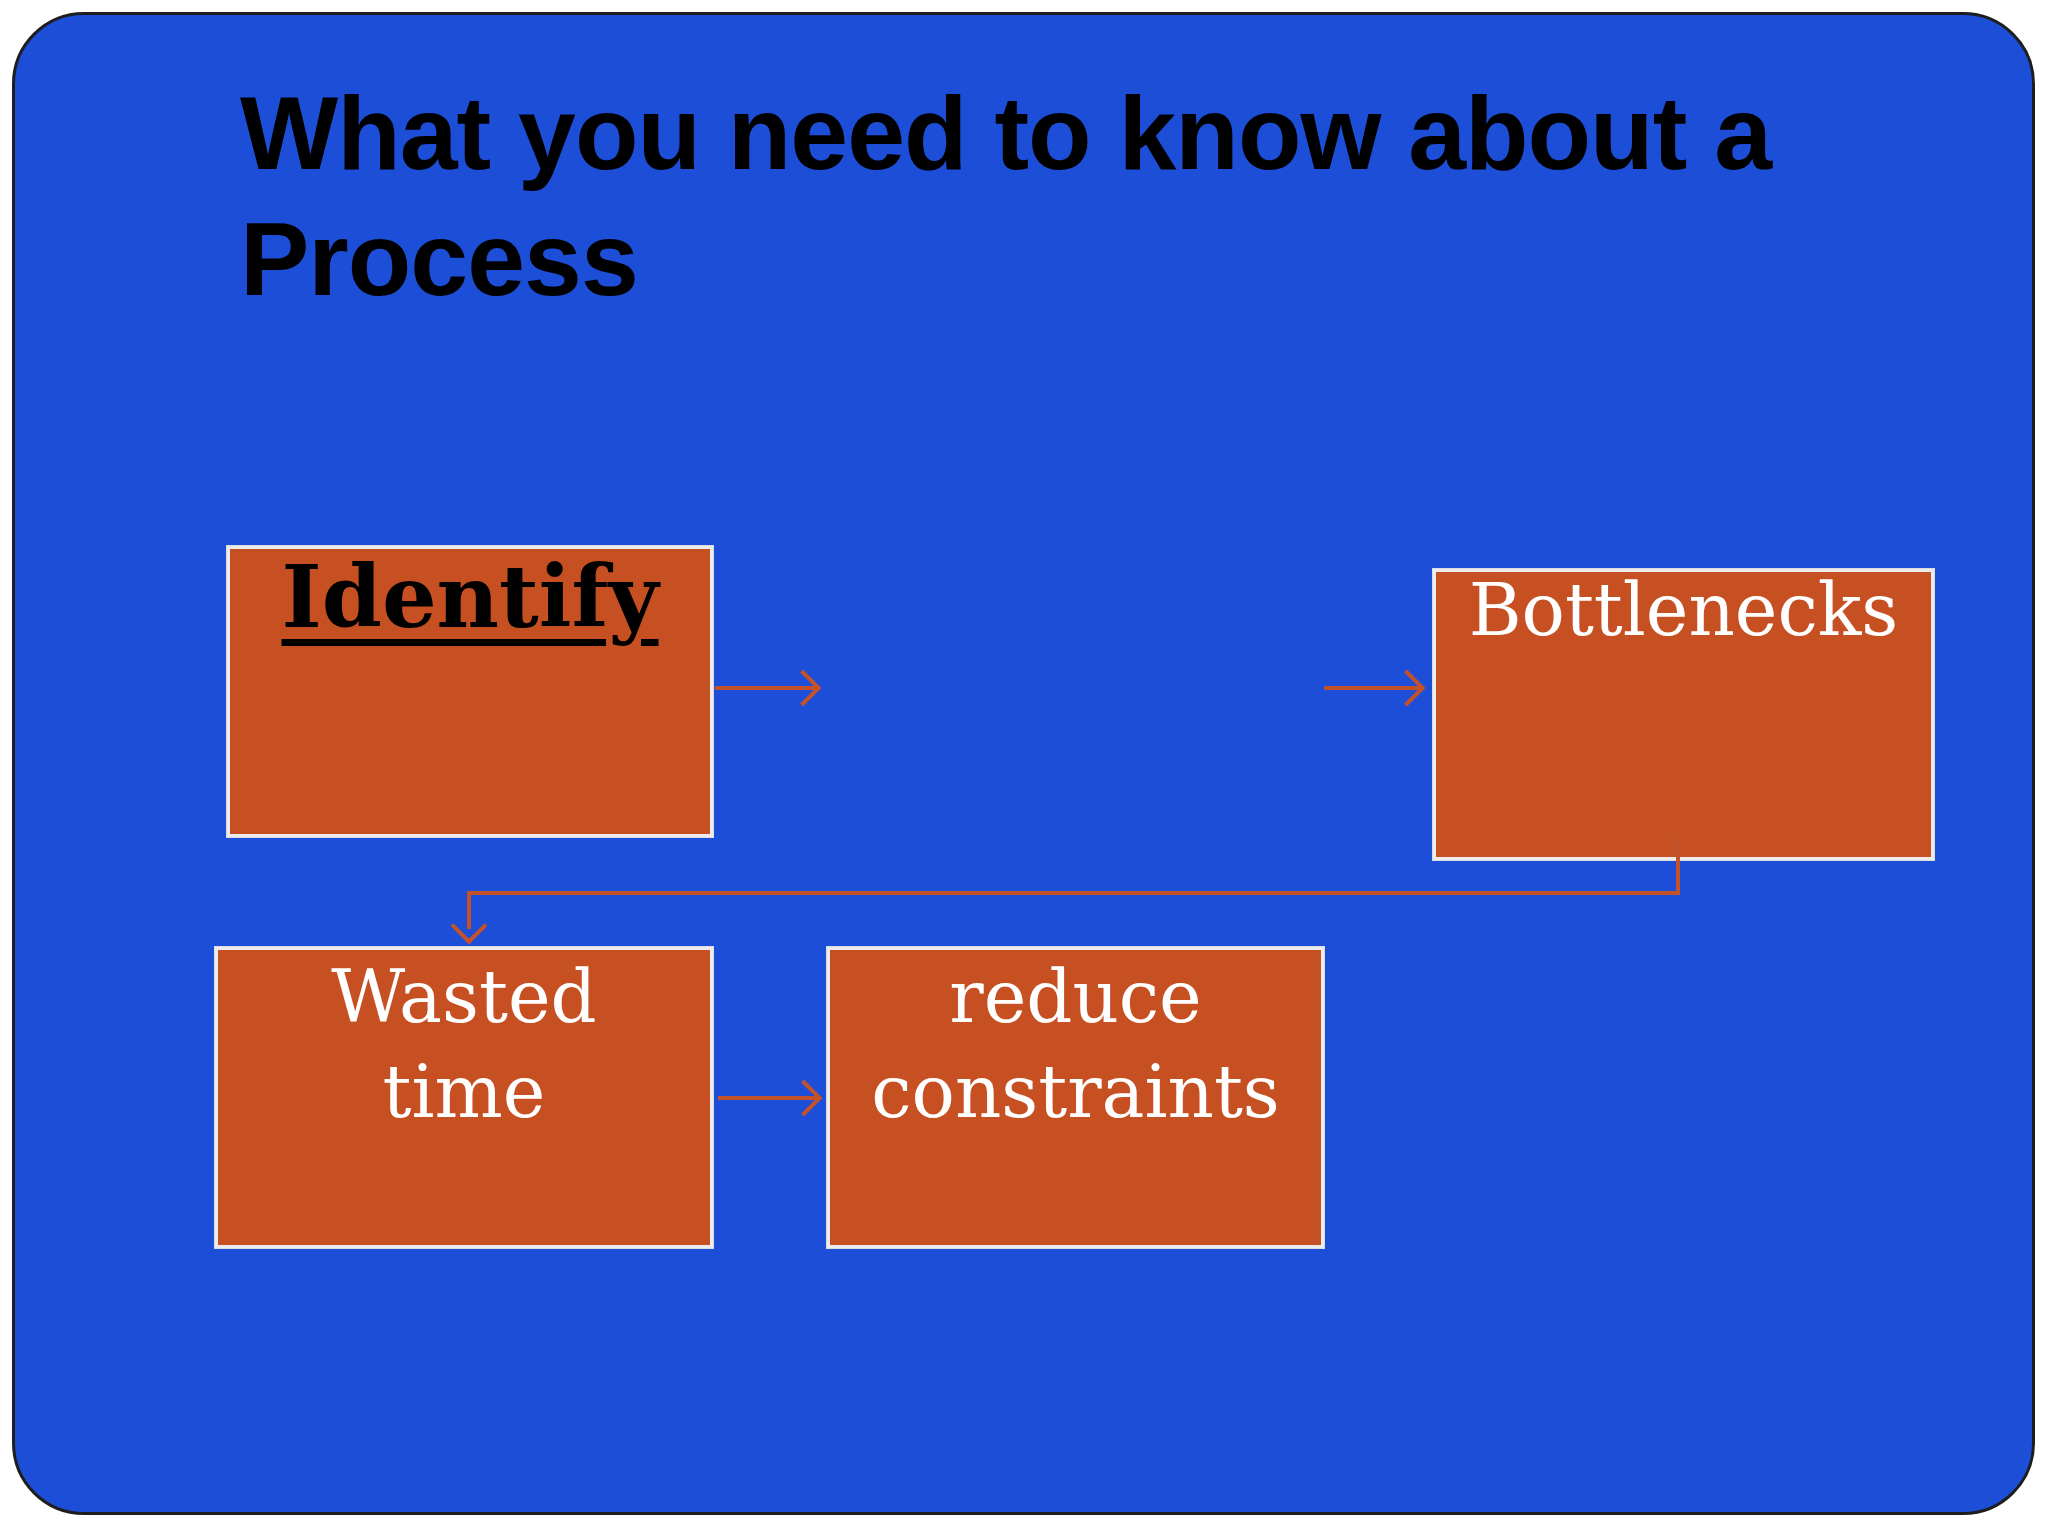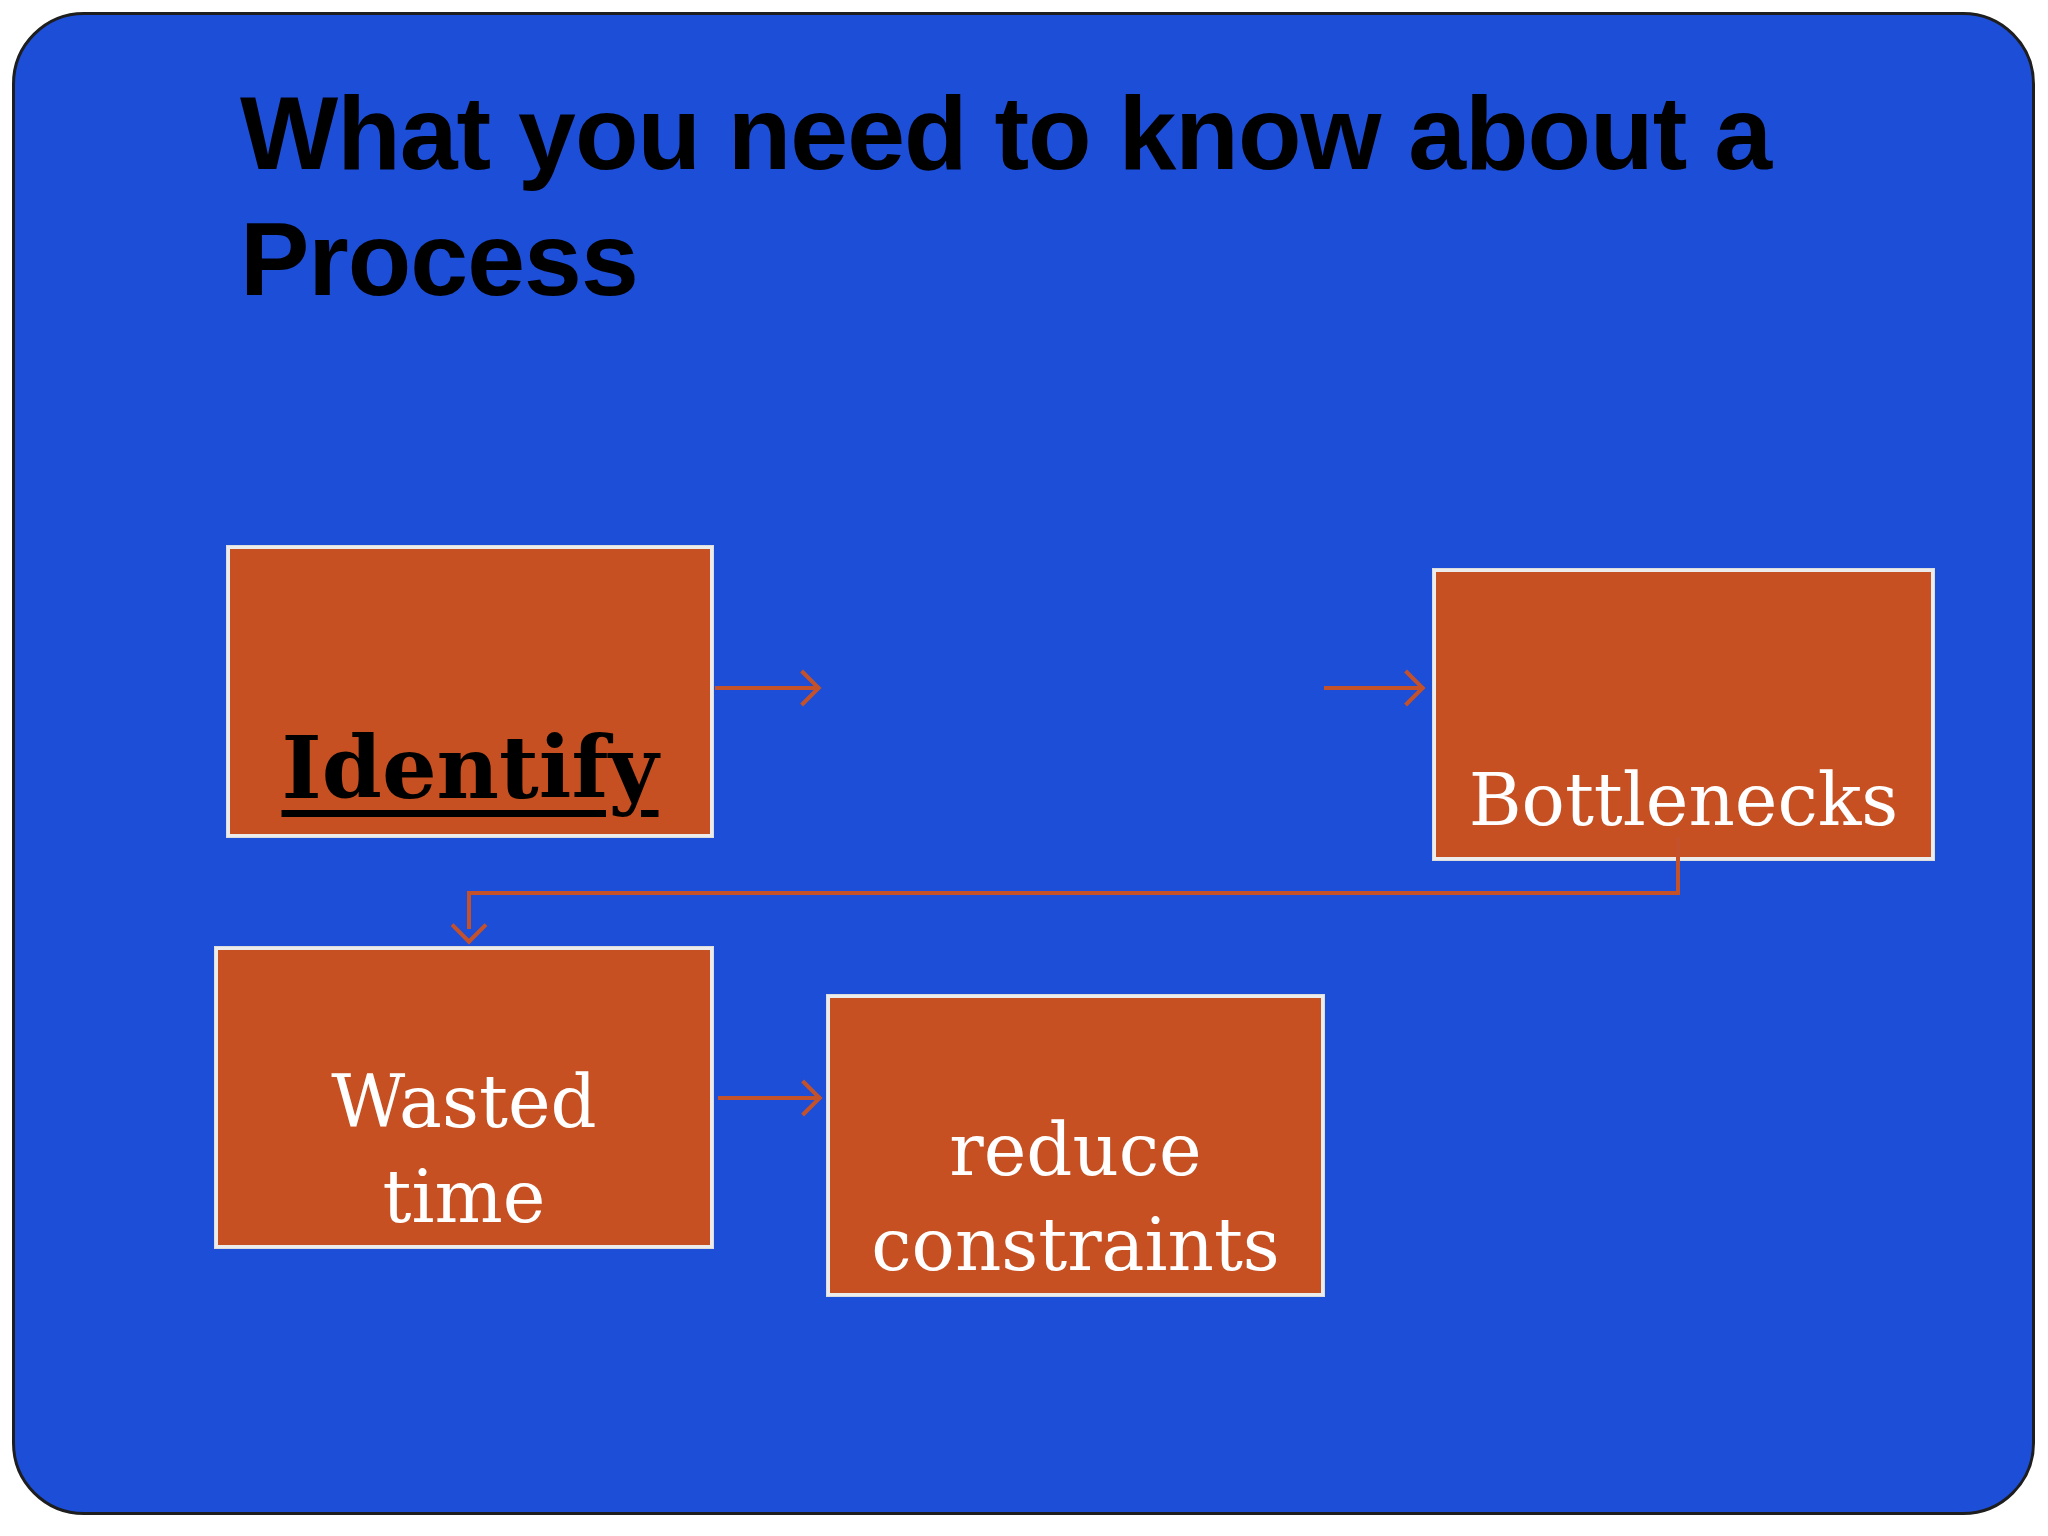--- a/index.html
+++ b/index.html
@@ -31,21 +31,21 @@
     color:var(--title-text,#000);
     white-space:pre-line;
   }
   .box{
     position:absolute;
     box-sizing:border-box;
     background:var(--box-fill,#c75022);
     border:3px solid var(--box-border,#ececec);
     box-shadow:0 0 0 1px #dcdcdc;
     display:flex;
-    align-items:flex-end;
+    align-items:flex-start;
     justify-content:center;
     text-align:center;
   }
   .box-label{
     font-family:"DejaVu Serif", serif;
     font-size:72px;
     line-height:1.32;
     color:var(--box-text,#fff);
     white-space:pre-line;
   }
@@ -55,21 +55,21 @@
     font-weight:bold;
     color:var(--identify-text,#000);
     text-decoration:underline;
     text-decoration-thickness:7px;
     text-underline-offset:12px;
   }
   #box-identify   {left:212px; top:531px; width:486px; height:291px;}
   #box-complexity {left:818px; top:531px; width:489px; height:291px;}
   #box-bottlenecks{left:1418px;top:554px; width:501px; height:291px;}
   #box-wasted     {left:200px; top:932px; width:498px; height:301px;}
-  #box-reduce     {left:812px; top:932px; width:497px; height:301px;margin-top:48px;}
+  #box-reduce     {left:812px; top:932px; width:497px; height:301px;}
 
   .hline{position:absolute;height:4px;background:var(--connector,#c3522b);}
   .vline{position:absolute;width:4px;background:var(--connector,#c3522b);}
   .chev{
     position:absolute;width:26px;height:26px;
     box-sizing:border-box;
     border:0 solid var(--connector,#c3522b);
     transform:rotate(45deg);
   }
   .chev.right{border-top-width:4px;border-right-width:4px;}

